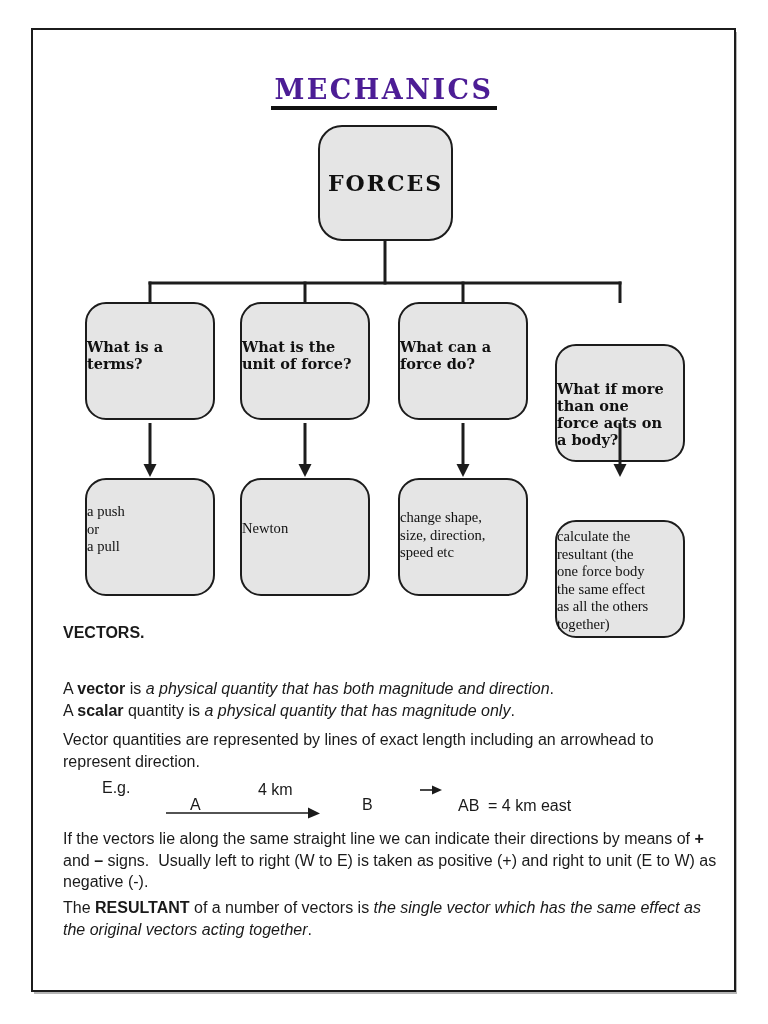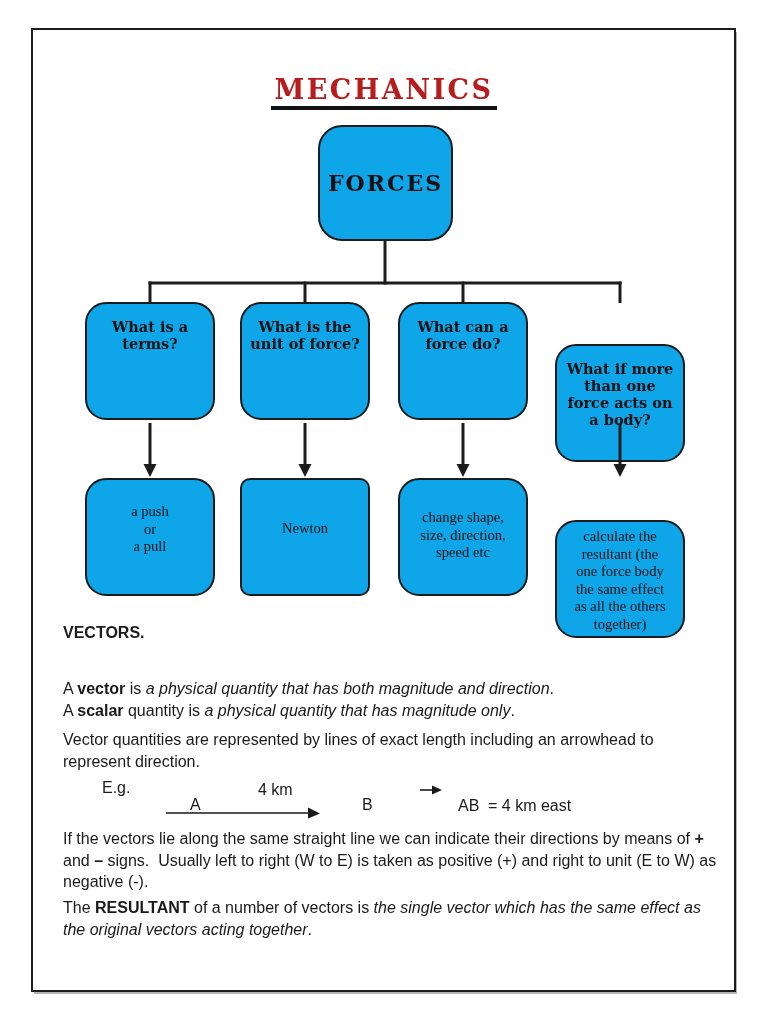--- a/index.html
+++ b/index.html
@@ -8,38 +8,38 @@
     font-family:"Liberation Sans",sans-serif;color:#1a1a1a;overflow:hidden;
   }
   .frame{
     position:absolute;left:31px;top:28px;width:701px;height:960px;
     border:2.5px solid #1c1c1c;background:#fff;
     box-shadow:2px 3px 0 -1px #b5b5b5;
   }
   .title-wrap{position:absolute;left:0;top:74px;width:768px;text-align:center;}
   .title{
     display:inline-block;font-family:"DejaVu Serif",serif;font-weight:bold;
-    font-size:27px;letter-spacing:2.5px;color:#b91c1c;
+    font-size:27px;letter-spacing:2.5px;color:#4c1d95;
     border-bottom:4px solid #111;padding:0 3px 1px 3px;
   }
   .node{
-    position:absolute;border:2.5px solid #1c1c1c;border-radius:24px;background:#0ea5e9;
-    font-family:"DejaVu Serif",serif;color:#111;text-align:center;box-sizing:border-box;
+    position:absolute;border:2.5px solid #1c1c1c;border-radius:24px;background:#e5e5e5;
+    font-family:"DejaVu Serif",serif;color:#111;box-sizing:border-box;
   }
   .root-node{
     left:318px;top:125px;width:135px;height:116px;
     display:flex;align-items:center;justify-content:center;
     font-weight:bold;font-size:22px;letter-spacing:2px;
   }
   .qbox{border-width:2px;border-radius:21px;top:302px;width:130px;height:118px;
-    font-weight:bold;font-size:14.5px;line-height:17px;padding-top:14px;}
+    font-weight:bold;font-size:14.5px;line-height:17px;padding-top:34px;}
   .abox{border-width:2px;border-radius:21px;top:478px;width:130px;height:118px;
     font-size:14.6px;line-height:17.5px;font-family:Liberation Serif, serif;}
   .q1,.a1{left:85px;} .q2,.a2{left:240px;} .q3,.a3{left:398px;} .q4,.a4{left:555px;margin-top:42px;}
-  .a1{padding-top:23px;} .a2{padding-top:40px;border-radius:10px;} .a3{padding-top:29px;} .a4{padding-top:6px;}
+  .a1{padding-top:23px;} .a2{padding-top:40px;} .a3{padding-top:29px;} .a4{padding-top:6px;}
   svg.overlay{position:absolute;left:0;top:0;pointer-events:none;}
   .bodytext{position:absolute;left:63px;font-size:16px;line-height:21.5px;}
   .bodytext .pline{white-space:pre;}
   .b{font-weight:bold;} .i{font-style:italic;}
   .eg-label{position:absolute;font-size:16px;white-space:pre;margin-left:40px;}
 </style>
 </head>
 <body>
 
 <div id="canvas">

